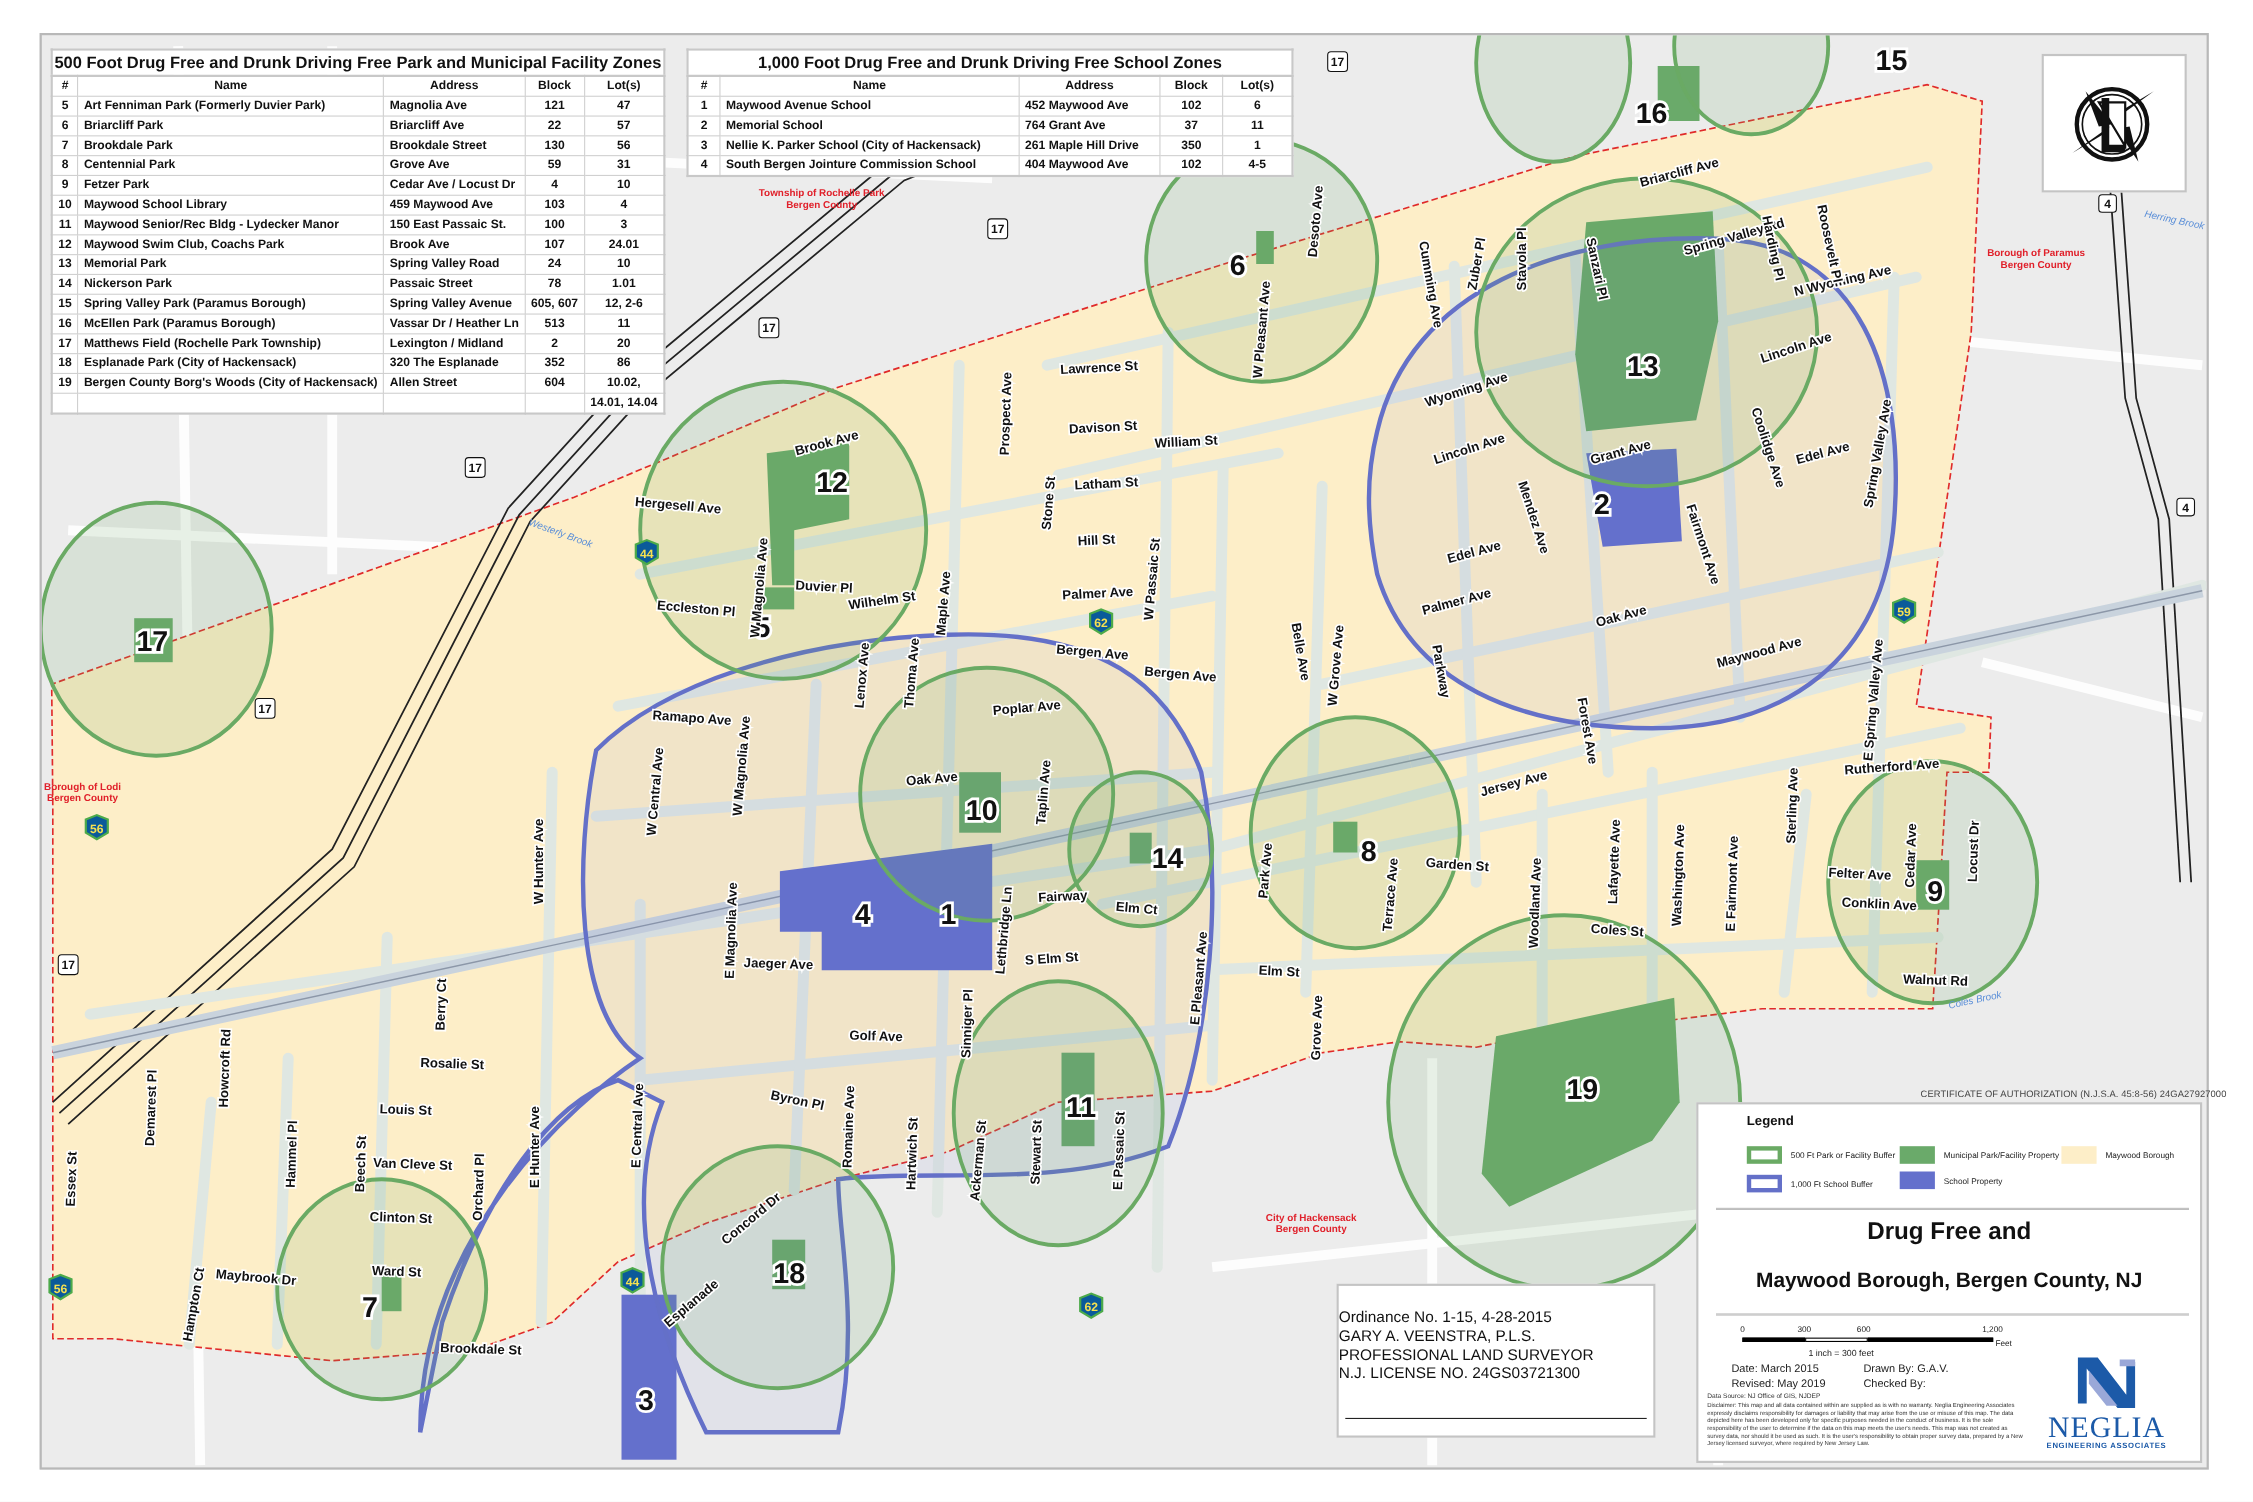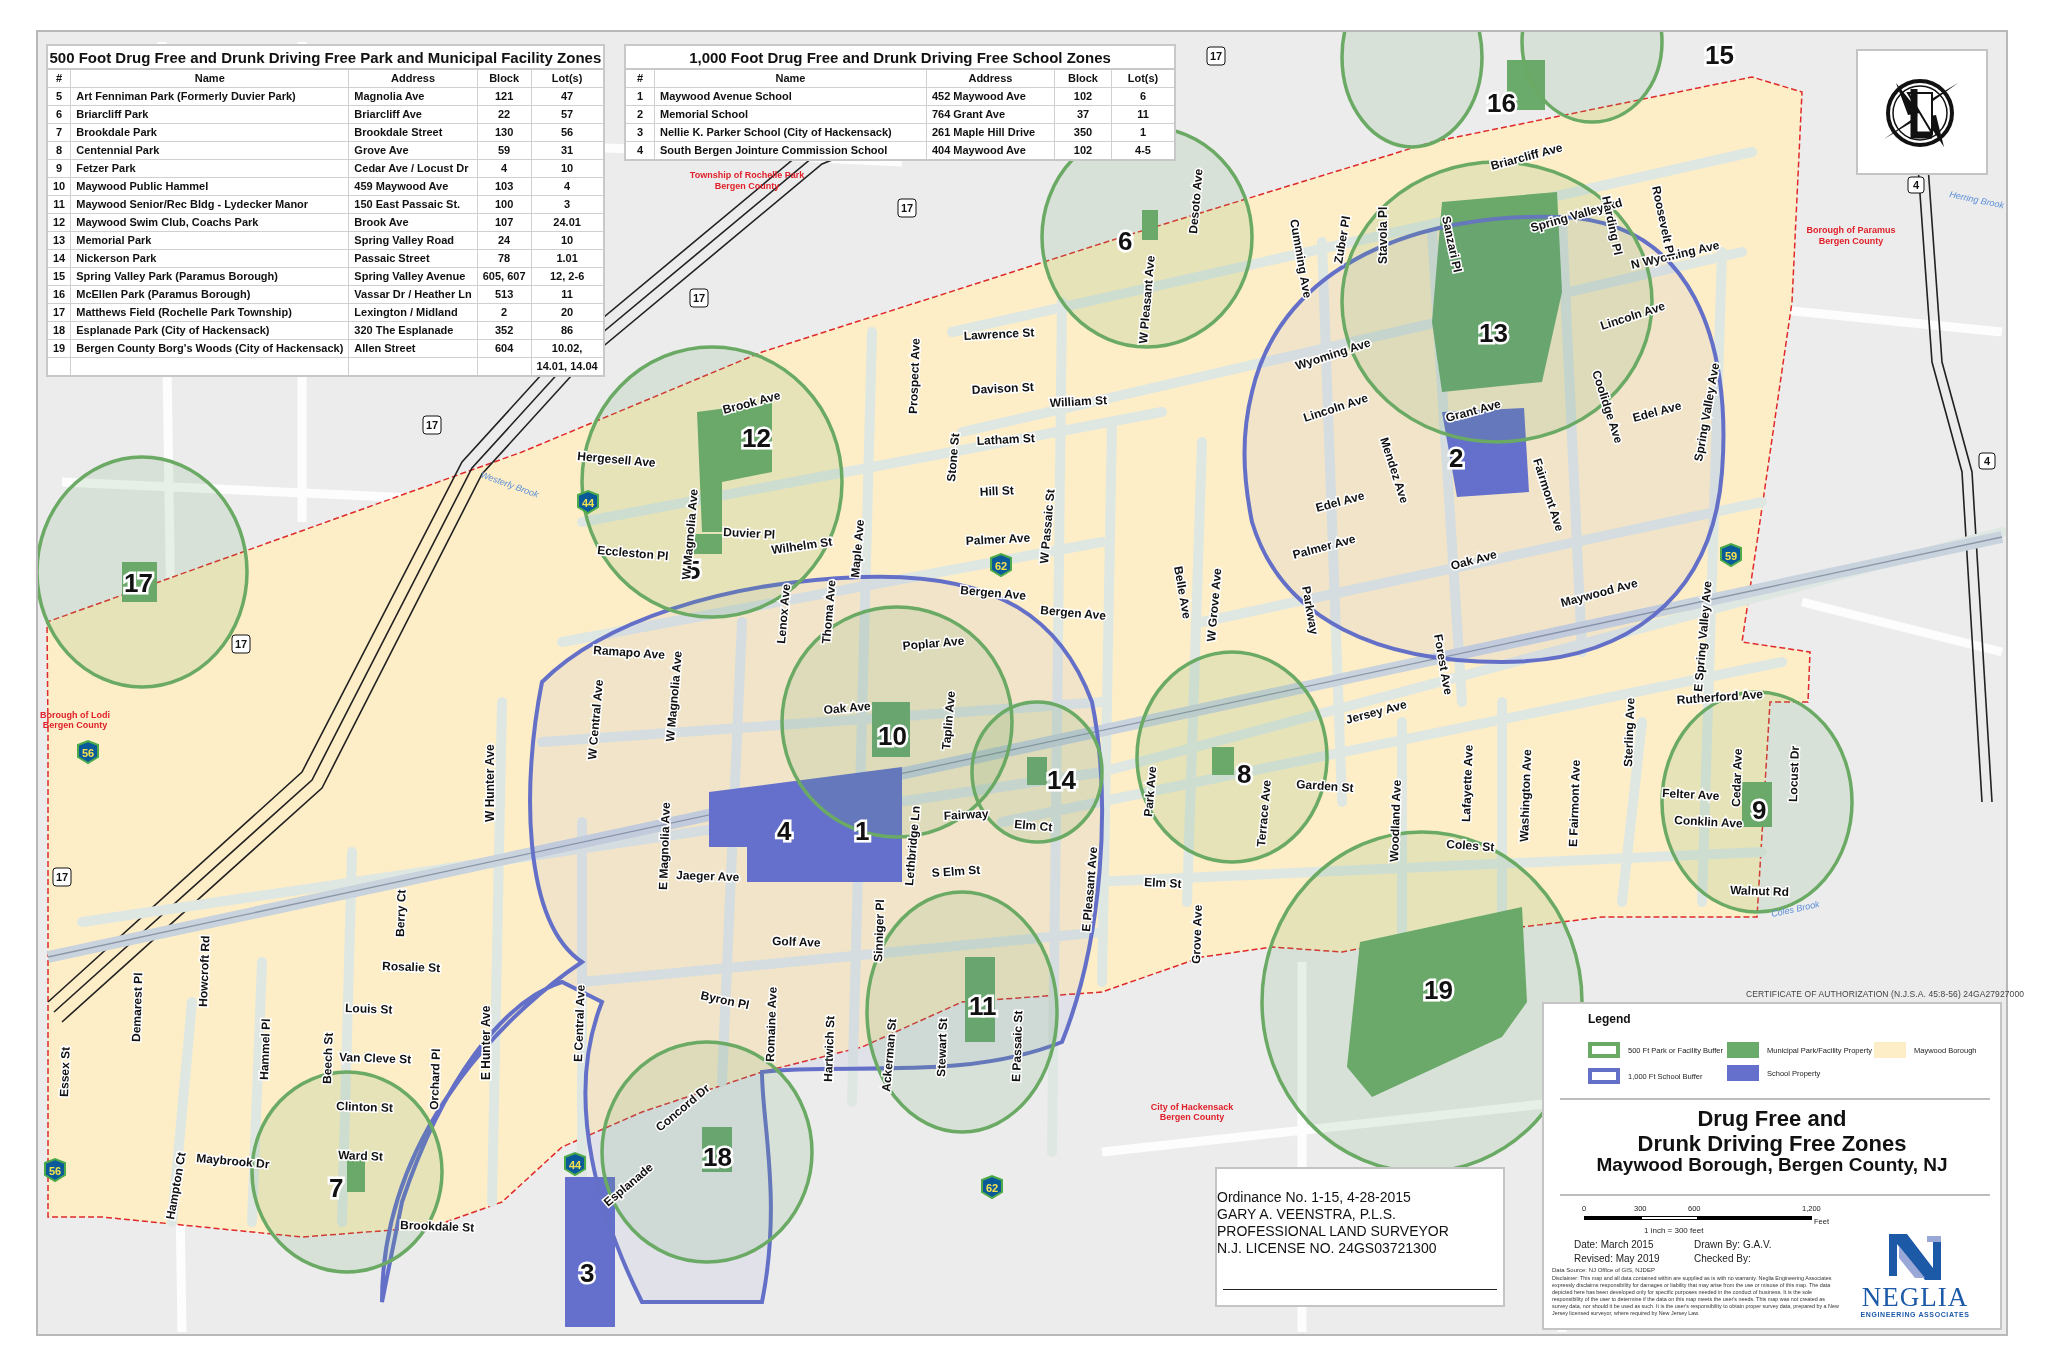--- a/index.html
+++ b/index.html
@@ -408,21 +408,21 @@
       </tr>
       <tr>
         <td class="c">9</td>
         <td>Fetzer Park</td>
         <td>Cedar Ave / Locust Dr</td>
         <td class="c">4</td>
         <td class="c">10</td>
       </tr>
       <tr>
         <td class="c">10</td>
-        <td>Maywood Public Hammel</td>
+        <td>Maywood School Library</td>
         <td>459 Maywood Ave</td>
         <td class="c">103</td>
         <td class="c">4</td>
       </tr>
       <tr>
         <td class="c">11</td>
         <td>Maywood Senior/Rec Bldg - Lydecker Manor</td>
         <td>150 East Passaic St.</td>
         <td class="c">100</td>
         <td class="c">3</td>
@@ -580,21 +580,20 @@
   </div>
   <div class="lg-item" style="left:183px;top:61px;">
     <div class="lg-sw" style="background:#6470cc;"></div>
     <span>School Property</span>
   </div>
 
   <div class="divider" style="top:94px;"></div>
 
   <div class="title1">
     <div>Drug Free and</div>
-    <div>Drunk Driving Free Zones</div>
   </div>
   <div class="title2">Maywood Borough, Bergen County, NJ</div>
 
   <div class="divider" style="top:190px;"></div>
 
   <div class="scale">
     <span class="lbl" style="left:-2px">0</span>
     <span class="lbl" style="left:50px">300</span>
     <span class="lbl" style="left:104px">600</span>
     <span class="lbl" style="left:218px">1,200</span>

